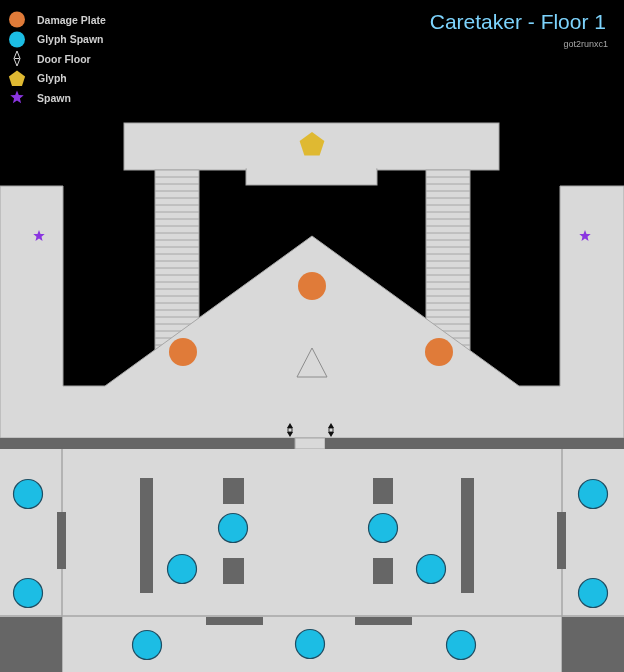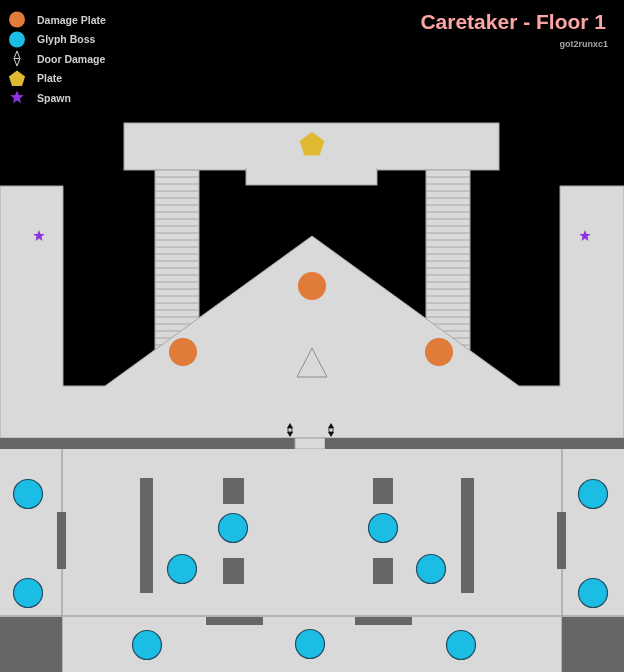--- a/index.html
+++ b/index.html
@@ -3,23 +3,23 @@
 <meta charset="utf-8">
 <style>
   html, body { margin: 0; padding: 0; background: #000; }
   body { width: 624px; height: 672px; position: relative; overflow: hidden;
          font-family: "Liberation Sans", sans-serif; }
   #map { position: absolute; left: 0; top: 0; }
   .legend { position: absolute; left: 6px; top: 10px; }
   .legend-item { display: flex; align-items: center; height: 19.5px; }
   .legend-icon { width: 22px; height: 19px; display: flex; align-items: center; justify-content: center; }
   .legend-label { margin-left: 9px; color: #d0d0d0; font-weight: bold; font-size: 10.5px; }
-  .title { position: absolute; right: 18px; top: 10px; color: #fca5a5; font-weight: bold;
+  .title { position: absolute; right: 18px; top: 10px; color: #7dd3fc; font-weight: normal;
            font-size: 21px; white-space: nowrap; }
-  .author { position: absolute; right: 16px; top: 39px; color: #a6a6a6; font-weight: bold;
+  .author { position: absolute; right: 16px; top: 39px; color: #a6a6a6; font-weight: normal;
             font-size: 9px; }
 </style>
 </head>
 <body>
 
 <svg id="map" width="624" height="672" viewBox="0 0 624 672" xmlns="http://www.w3.org/2000/svg">
   <rect x="0" y="0" width="624" height="672" fill="#000"></rect>
 
   <g>
     <rect x="124" y="123" width="375" height="47" fill="#d9d9d9" stroke="#a6a6a6" stroke-width="1"></rect>
@@ -158,38 +158,38 @@
         </svg>
       </span>
       <span class="legend-label">Damage Plate</span>
     </div>
     <div class="legend-item">
       <span class="legend-icon">
         <svg width="20" height="19">
           <circle cx="10" cy="9.5" r="8" fill="#1cbde4"></circle>
         </svg>
       </span>
-      <span class="legend-label">Glyph Boss</span>
+      <span class="legend-label">Glyph Spawn</span>
     </div>
     <div class="legend-item">
       <span class="legend-icon">
         <svg width="20" height="19">
           <polygon points="10,2 13,9.5 10,17 7,9.5" fill="none" stroke="#d9d9d9" stroke-width="1"></polygon>
           <line x1="7.5" y1="9.5" x2="12.5" y2="9.5" stroke="#d9d9d9" stroke-width="1"></line>
         </svg>
       </span>
-      <span class="legend-label">Door Damage</span>
+      <span class="legend-label">Door Floor</span>
     </div>
     <div class="legend-item">
       <span class="legend-icon">
         <svg width="20" height="19">
           <polygon points="10.0,1.5 18.1,7.4 15.0,16.9 5.0,16.9 1.9,7.4" fill="#dfb932"></polygon>
         </svg>
       </span>
-      <span class="legend-label">Plate</span>
+      <span class="legend-label">Glyph</span>
     </div>
     <div class="legend-item">
       <span class="legend-icon">
         <svg width="20" height="19">
           <polygon points="10.0,2.5 11.8,7.1 16.7,7.3 12.9,10.4 14.1,15.2 10.0,12.5 5.9,15.2 7.1,10.4 3.3,7.3 8.2,7.1" fill="#8a35e0"></polygon>
         </svg>
       </span>
       <span class="legend-label">Spawn</span>
     </div>
   </div>

